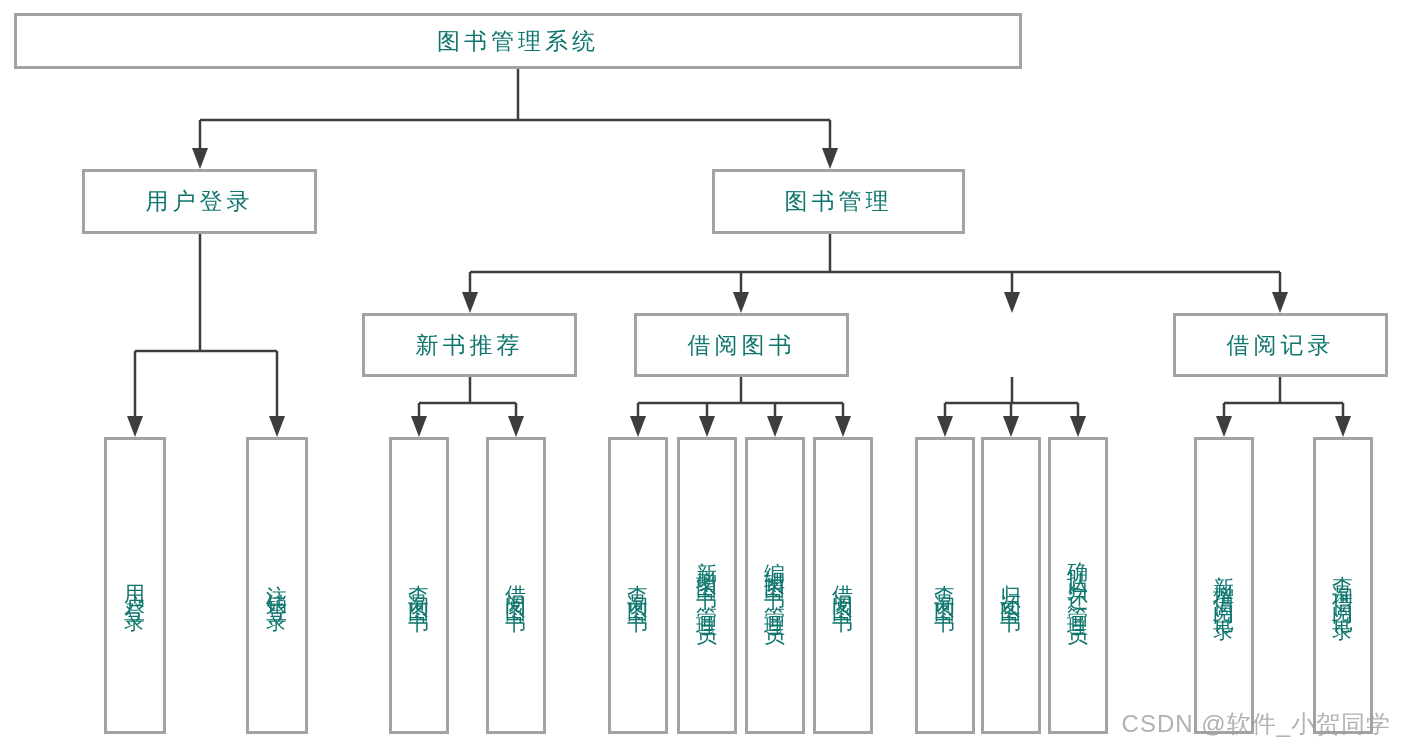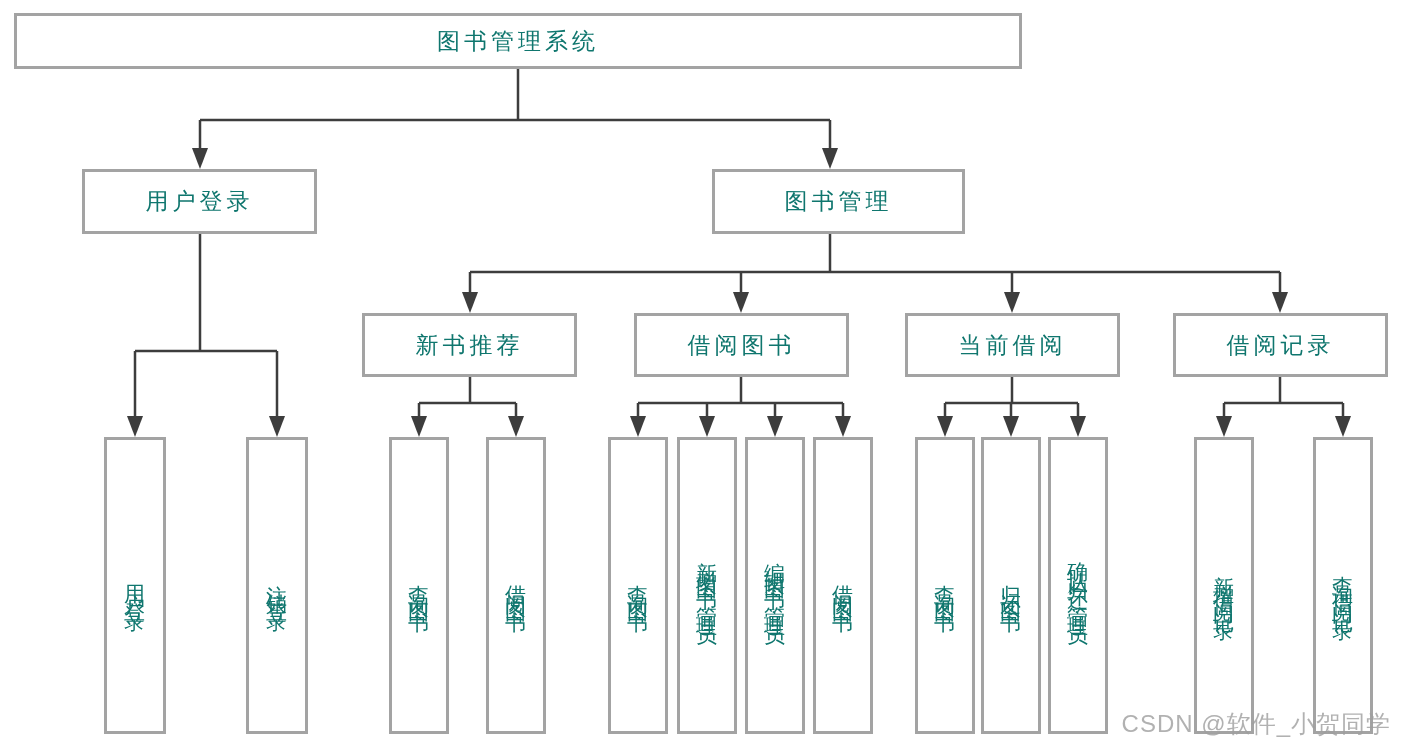--- a/index.html
+++ b/index.html
@@ -110,21 +110,20 @@
     <polygon class="arrow-head" points="1335,416 1351,416 1343,437"></polygon>
   </svg>
 
   <div class="node h-node" style="left:14px; top:13px; width:1008px; height:56px;">图书管理系统</div>
 
   <div class="node h-node" style="left:82px; top:169px; width:235px; height:65px;">用户登录</div>
   <div class="node h-node" style="left:712px; top:169px; width:253px; height:65px;">图书管理</div>
 
   <div class="node h-node" style="left:362px; top:313px; width:215px; height:64px;">新书推荐</div>
   <div class="node h-node" style="left:634px; top:313px; width:215px; height:64px;">借阅图书</div>
-  <div class="node h-node" style="left:905px; top:313px; width:215px; height:64px;">当前借阅</div>
   <div class="node h-node" style="left:1173px; top:313px; width:215px; height:64px;">借阅记录</div>
 
   <div class="node v-node" style="left:104px; top:437px; width:62px; height:297px;">用户登录</div>
   <div class="node v-node" style="left:246px; top:437px; width:62px; height:297px;">注销登录</div>
 
   <div class="node v-node" style="left:389px; top:437px; width:60px; height:297px;">查询图书</div>
   <div class="node v-node" style="left:486px; top:437px; width:60px; height:297px;">借阅图书</div>
 
   <div class="node v-node" style="left:608px; top:437px; width:60px; height:297px;">查询图书</div>
   <div class="node v-node" style="left:677px; top:437px; width:60px; height:297px;">新增图书（管理员）</div>

